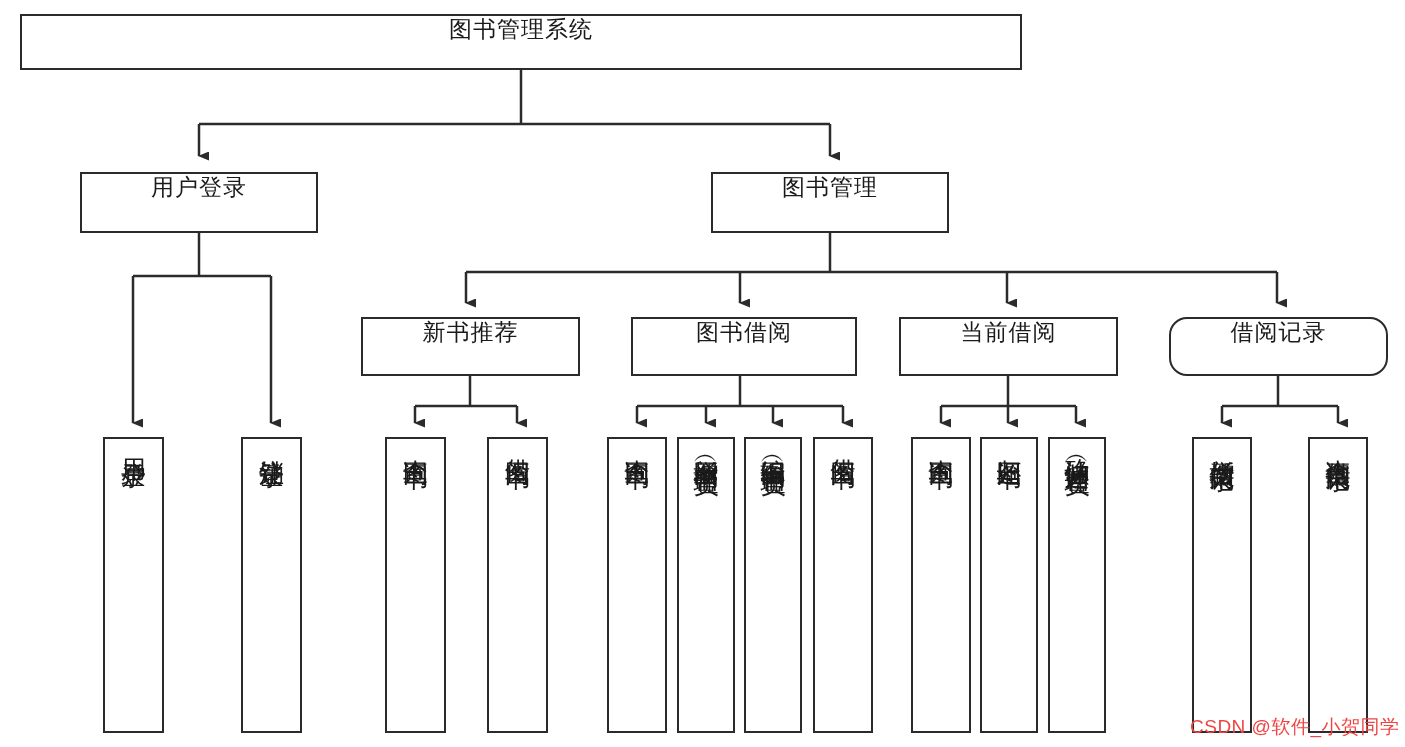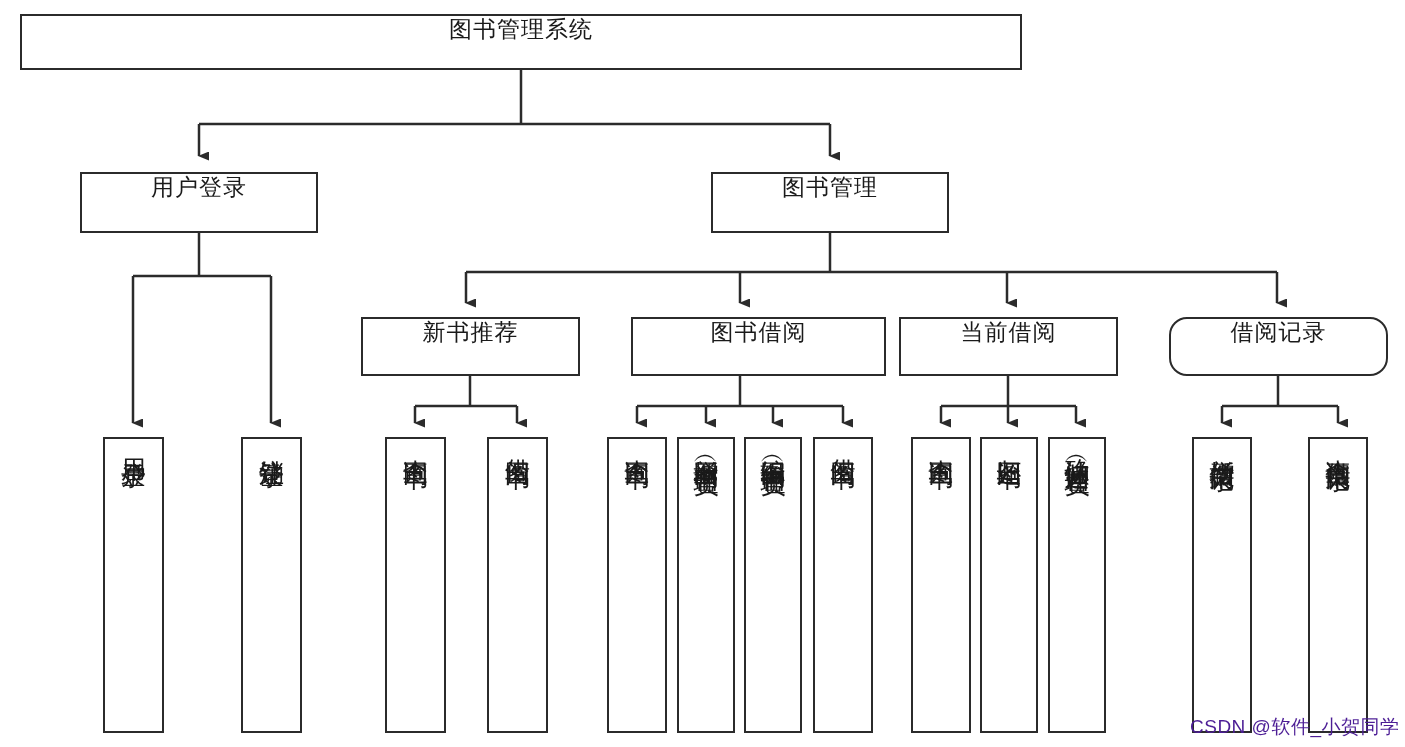--- a/index.html
+++ b/index.html
@@ -45,21 +45,21 @@
     writing-mode: vertical-rl;
     text-orientation: upright;
     font-size: 25px;
     line-height: 1.32;
     letter-spacing: 2px;
     white-space: nowrap;
   }
   .watermark {
     position: absolute;
     font-size: 19px;
-    color: #4c1d95;
+    color: #ef4444;
     white-space: nowrap;
     letter-spacing: 0.5px;
   }
 </style>
 </head>
 <body>
 
 <div id="diagram-root">
 
   <svg id="connector-layer" viewBox="0 0 1405 747" width="1405" height="747">
@@ -131,21 +131,21 @@
   <div class="node node-h" style="left:80px; top:172px; width:238px; height:61px;">
     <span class="node-label">用户登录</span>
   </div>
   <div class="node node-h" style="left:361px; top:317px; width:219px; height:59px;">
     <span class="node-label">新书推荐</span>
   </div>
 
   <div class="node node-h" style="left:711px; top:172px; width:238px; height:61px;">
     <span class="node-label">图书管理</span>
   </div>
-  <div class="node node-h" style="left:631px; top:317px; width:255px; height:59px;">
+  <div class="node node-h" style="left:631px; top:317px; width:226px; height:59px;">
     <span class="node-label">图书借阅</span>
   </div>
   <div class="node node-h" style="left:899px; top:317px; width:219px; height:59px;">
     <span class="node-label">当前借阅</span>
   </div>
   <div class="node node-h" style="left:1169px; top:317px; width:219px; height:59px;border-radius:18px;">
     <span class="node-label">借阅记录</span>
   </div>
 
   <div class="node node-v" style="left:103px; top:437px; width:61px; height:296px;">

